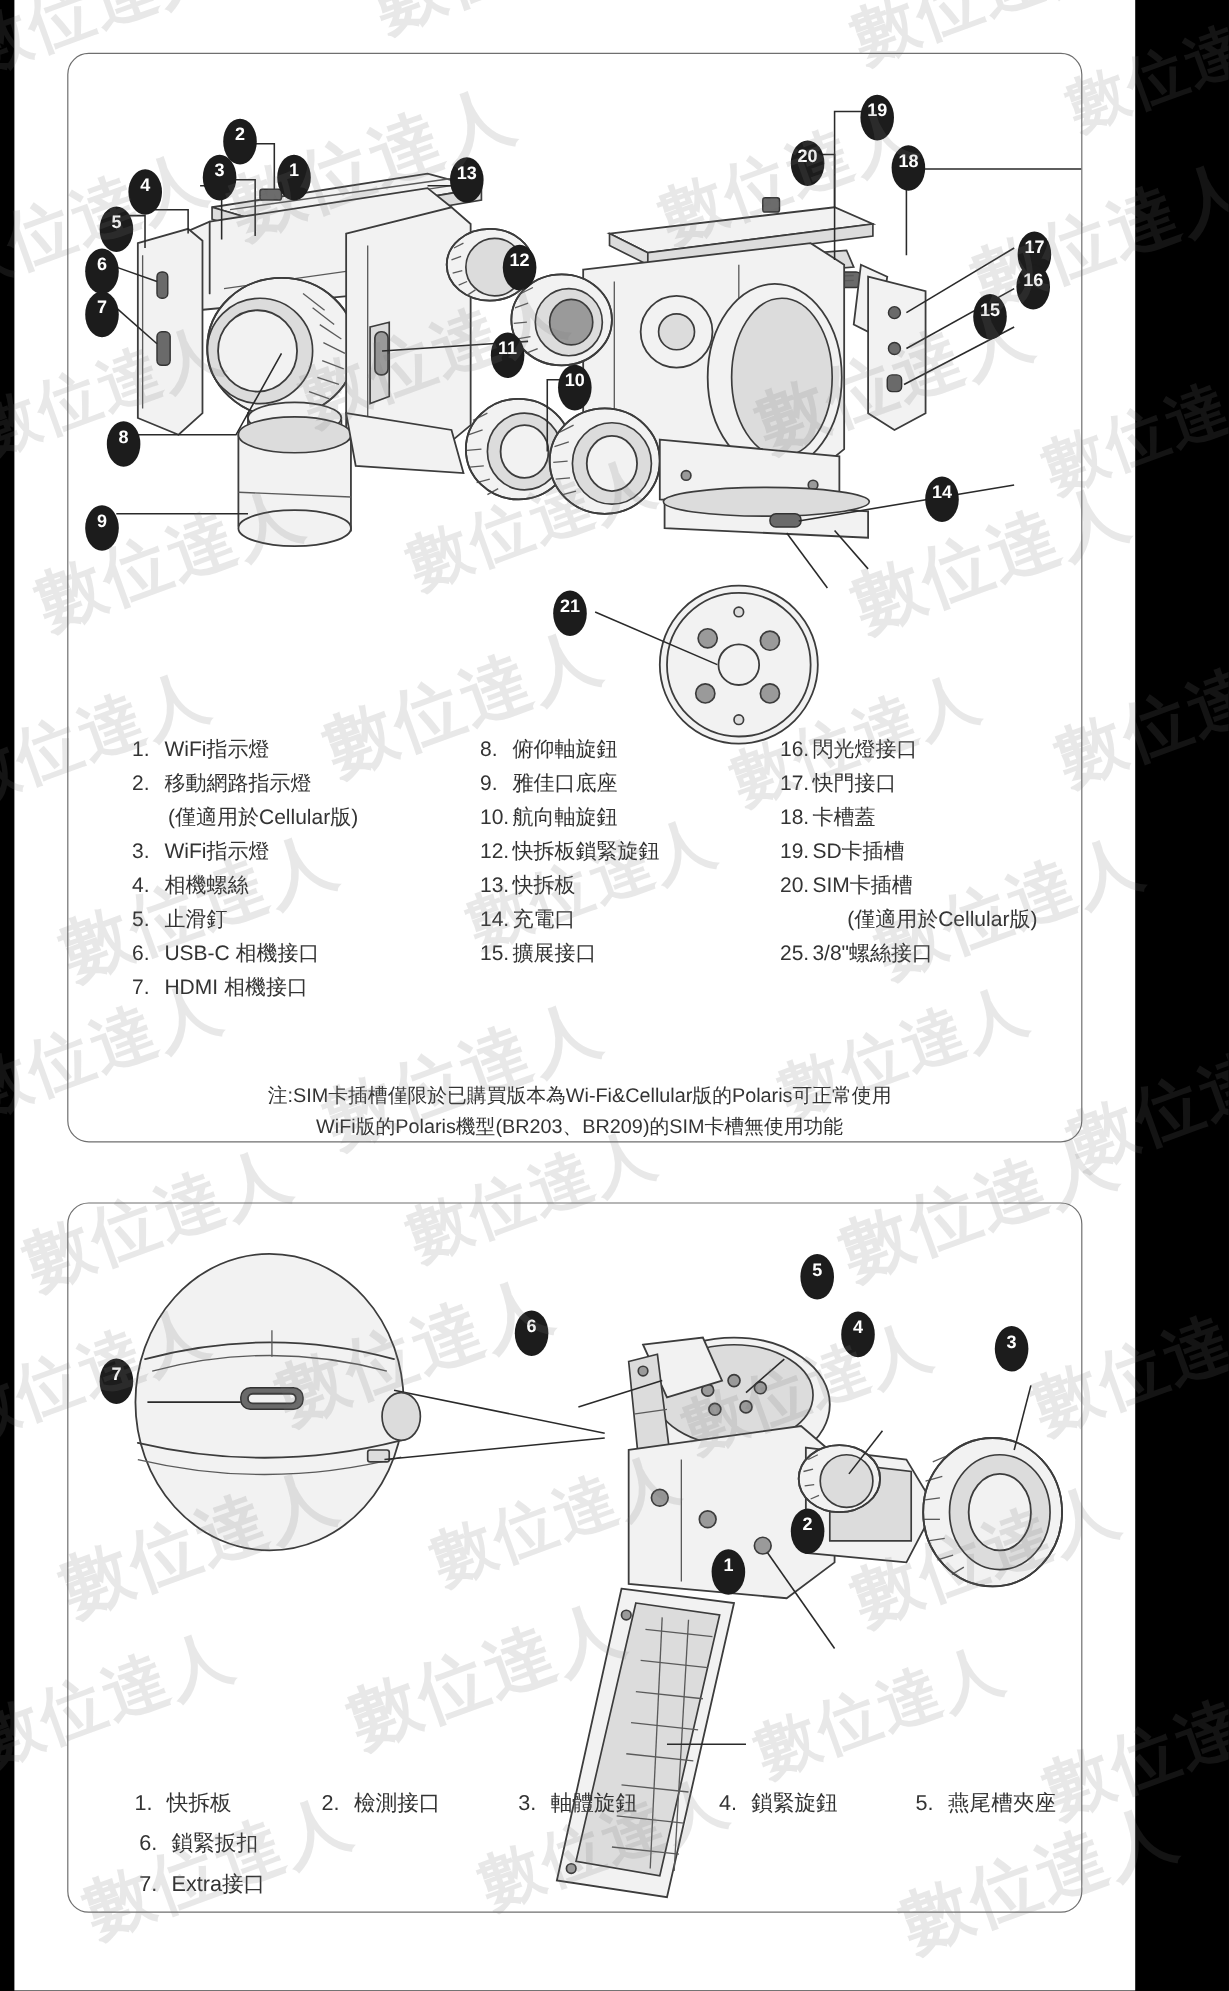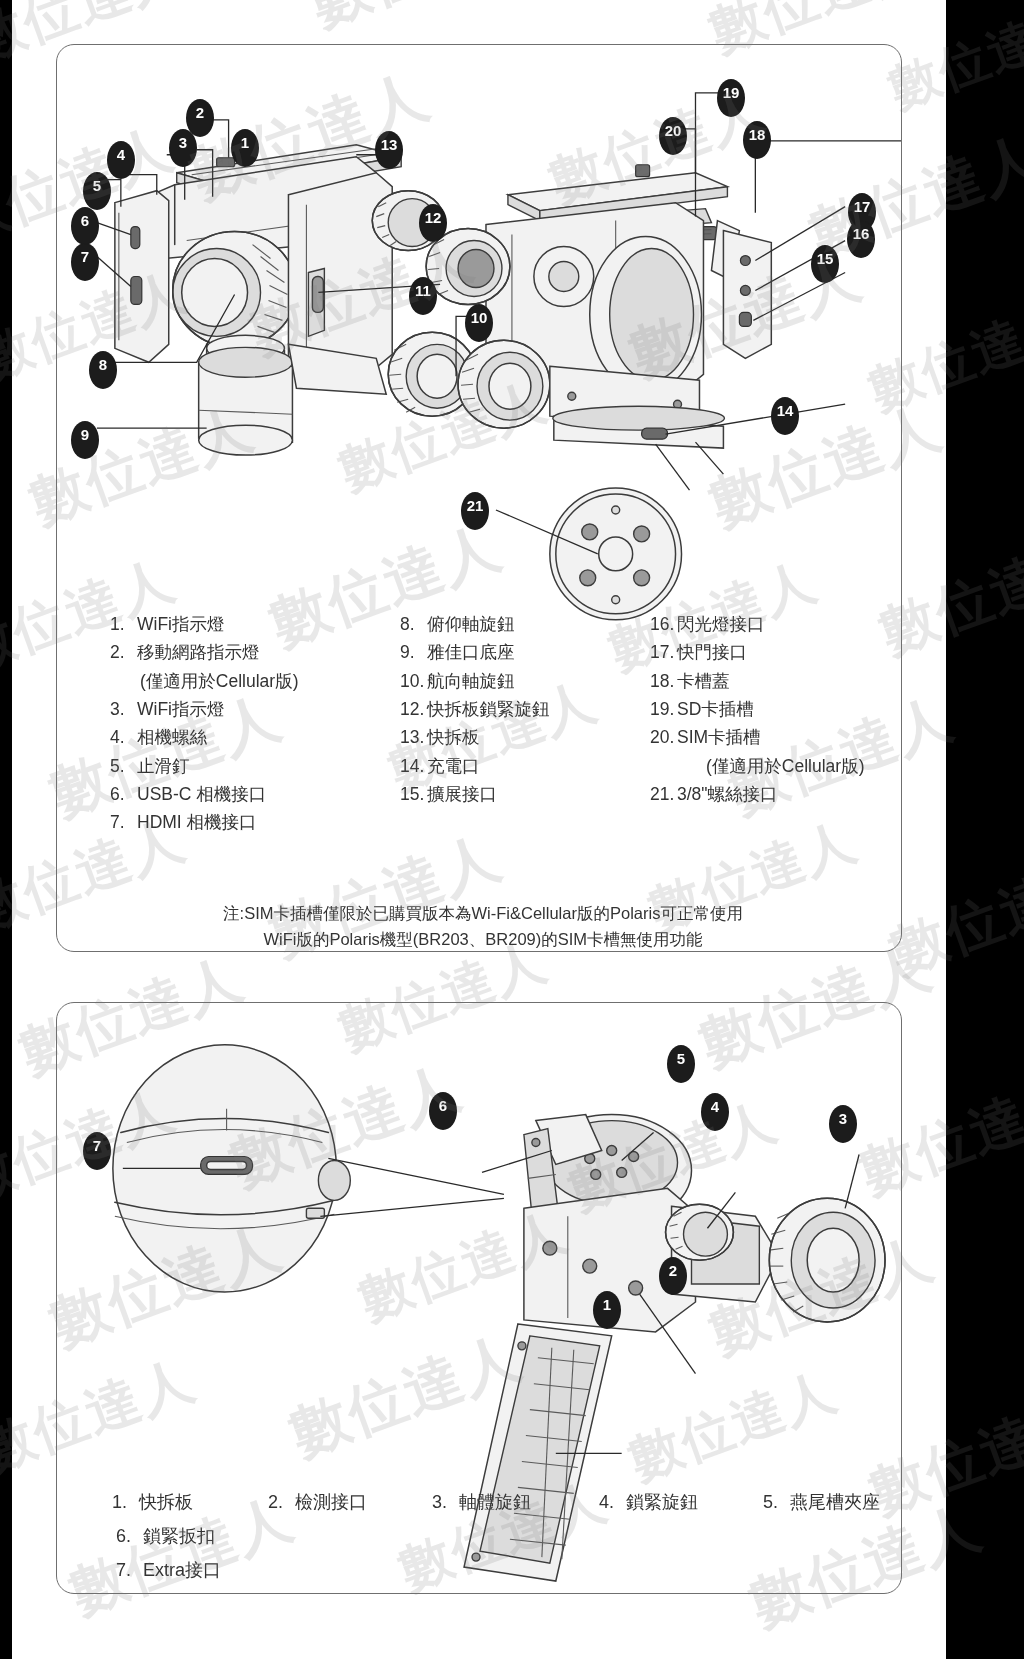--- a/index.html
+++ b/index.html
@@ -526,21 +526,21 @@
       <div class="part-item">
         <span class="part-num">19.</span>
         <span>SD卡插槽</span>
       </div>
       <div class="part-item">
         <span class="part-num">20.</span>
         <span>SIM卡插槽</span>
       </div>
       <div class="part-sub indent-more">(僅適用於Cellular版)</div>
       <div class="part-item">
-        <span class="part-num">21.</span>
+        <span class="part-num">25.</span>
         <span>3/8"螺絲接口</span>
       </div>
     </div>
   </div>
 
   <div class="note">
     <div>注:SIM卡插槽僅限於已購買版本為Wi-Fi&amp;Cellular版的Polaris可正常使用</div>
     <div>WiFi版的Polaris機型(BR203、BR209)的SIM卡槽無使用功能</div>
   </div>
 

